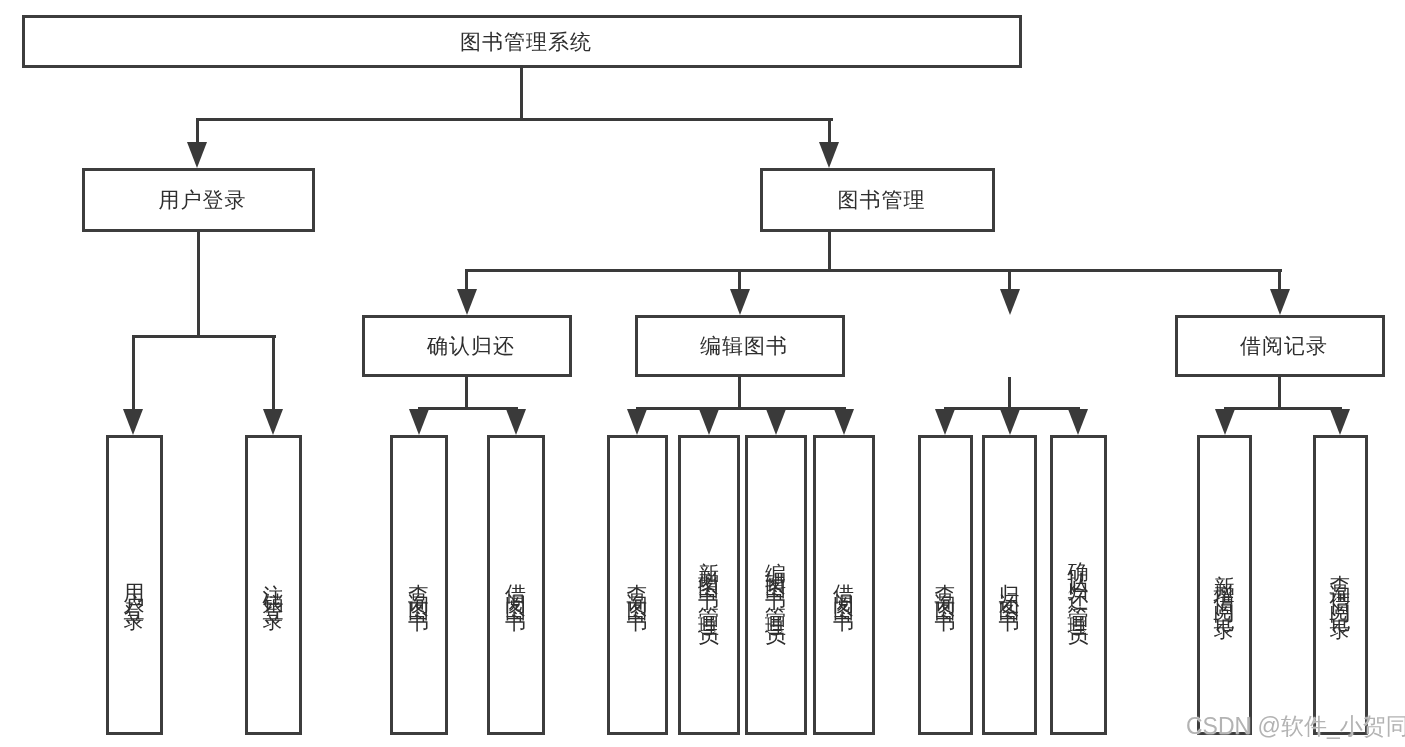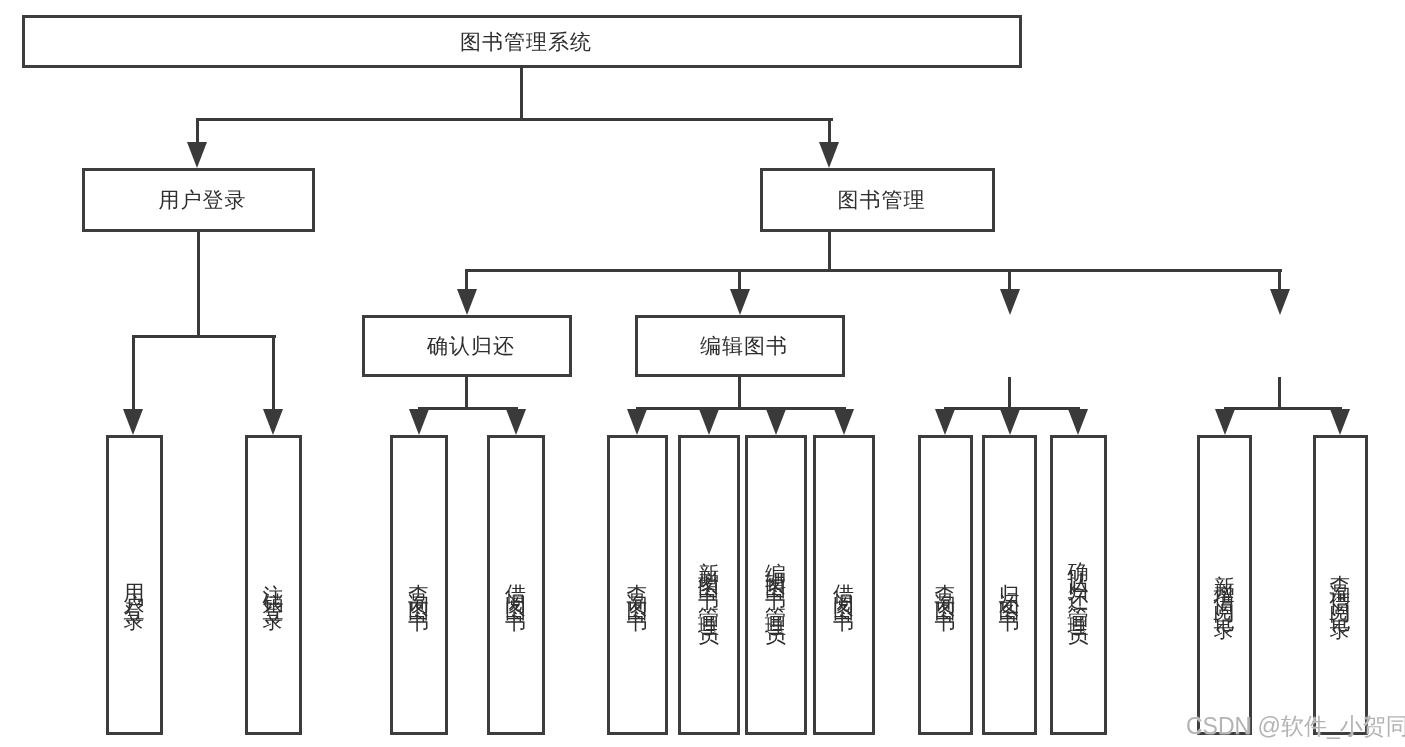--- a/index.html
+++ b/index.html
@@ -50,20 +50,23 @@
 
   <div class="node" style="left:362px;top:315px;width:210px;height:62px;">
     <span>确认归还</span>
   </div>
 
   <div class="node" style="left:635px;top:315px;width:210px;height:62px;">
     <span>编辑图书</span>
   </div>
 
 
+  <div class="node" style="left:1175px;top:315px;width:210px;height:62px;">
+    <span>借阅记录</span>
+  </div>
 
   <div class="leaf" style="left:106px;width:57px;">
     <span class="vtext">用户登录</span>
   </div>
   <div class="leaf" style="left:245px;width:57px;">
     <span class="vtext">注销登录</span>
   </div>
 
   <div class="leaf" style="left:390px;width:58px;">
     <span class="vtext">查询图书</span>

